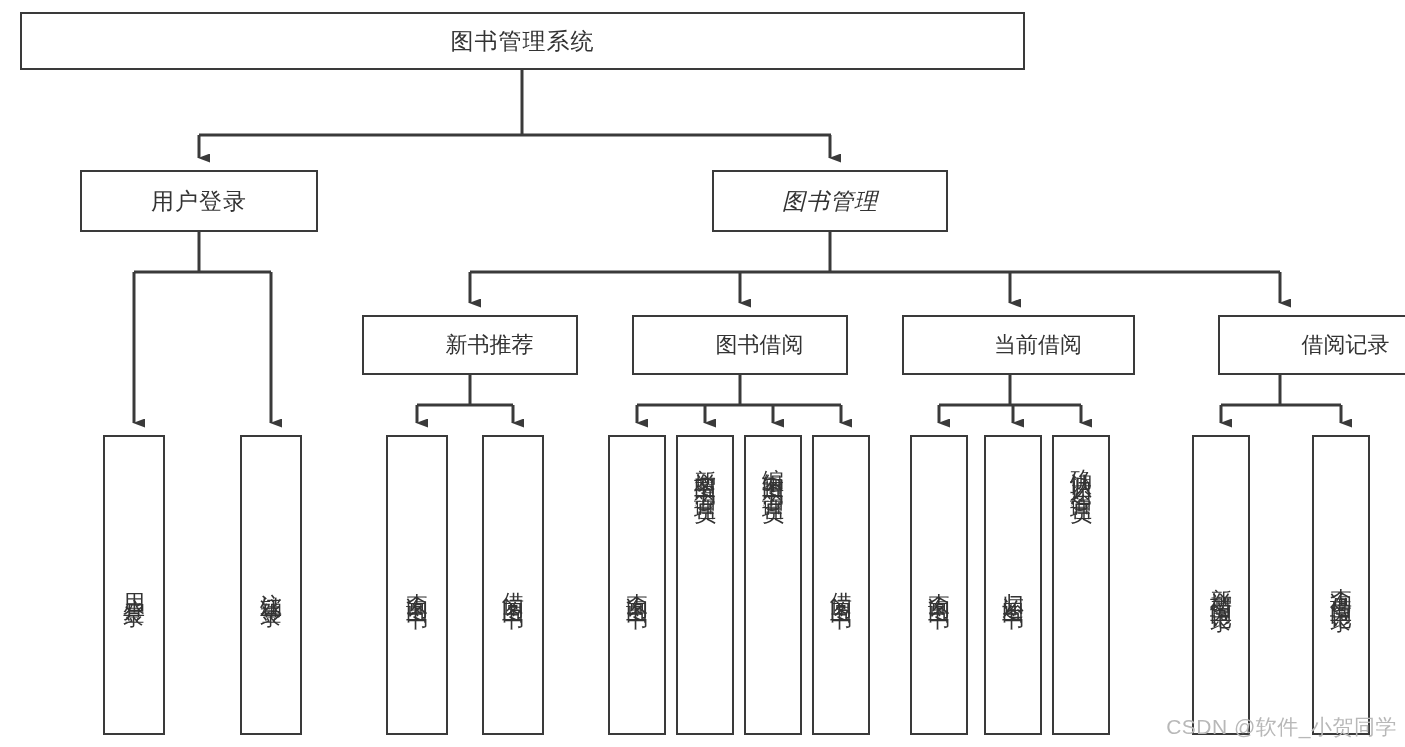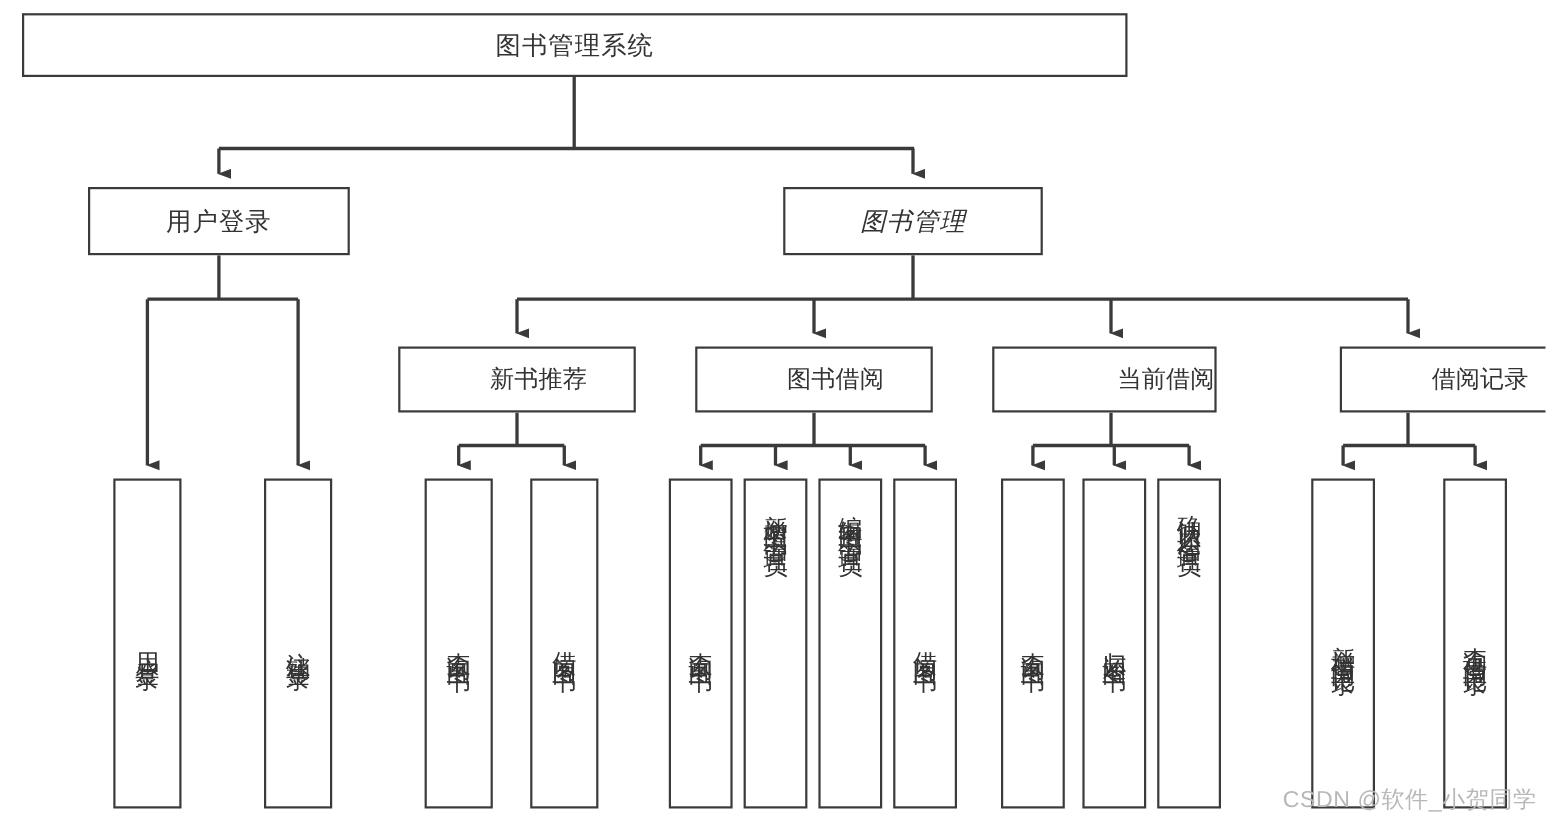--- a/index.html
+++ b/index.html
@@ -90,21 +90,21 @@
         <span>图书管理</span>
       </div>
     </div>
   <div id="lvl3-host">
       <div class="node lvl3" style="left: 362px; top: 315px; width: 216px; height: 60px;">
         <span>新书推荐</span>
       </div>
       <div class="node lvl3" style="left: 632px; top: 315px; width: 216px; height: 60px;">
         <span>图书借阅</span>
       </div>
-      <div class="node lvl3" style="left: 902px; top: 315px; width: 204px; height: 60px; justify-content: flex-end;">
+      <div class="node lvl3" style="left: 902px; top: 315px; width: 233px; height: 60px;">
         <span>当前借阅</span>
       </div>
       <div class="node lvl3" style="left: 1172px; top: 315px; width: 216px; height: 60px; margin-left: 46px;">
         <span>借阅记录</span>
       </div>
     </div>
   <div id="leaf-host">
       <div class="leaf mid" style="left: 103px; top: 435px; width: 62px; height: 300px;">
         <span class="vtext">用户登录</span>
       </div>

